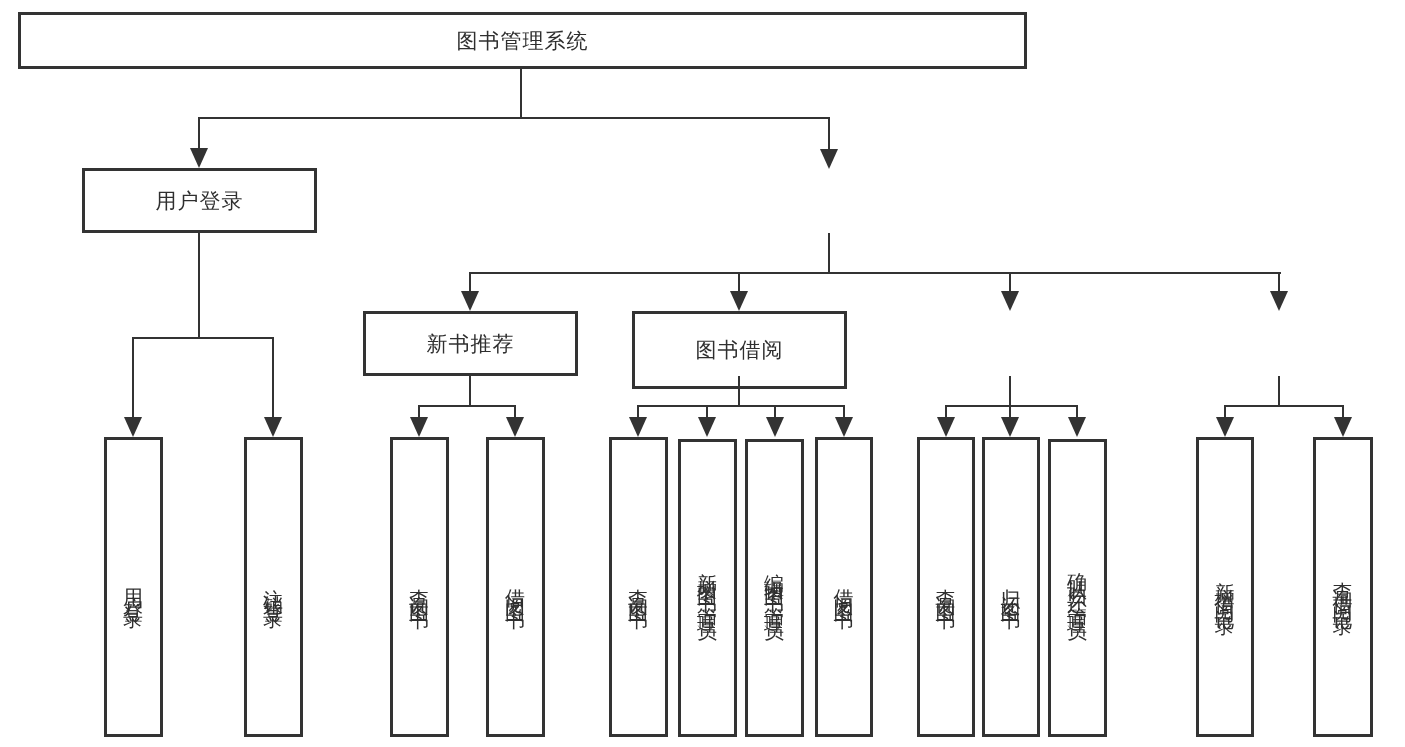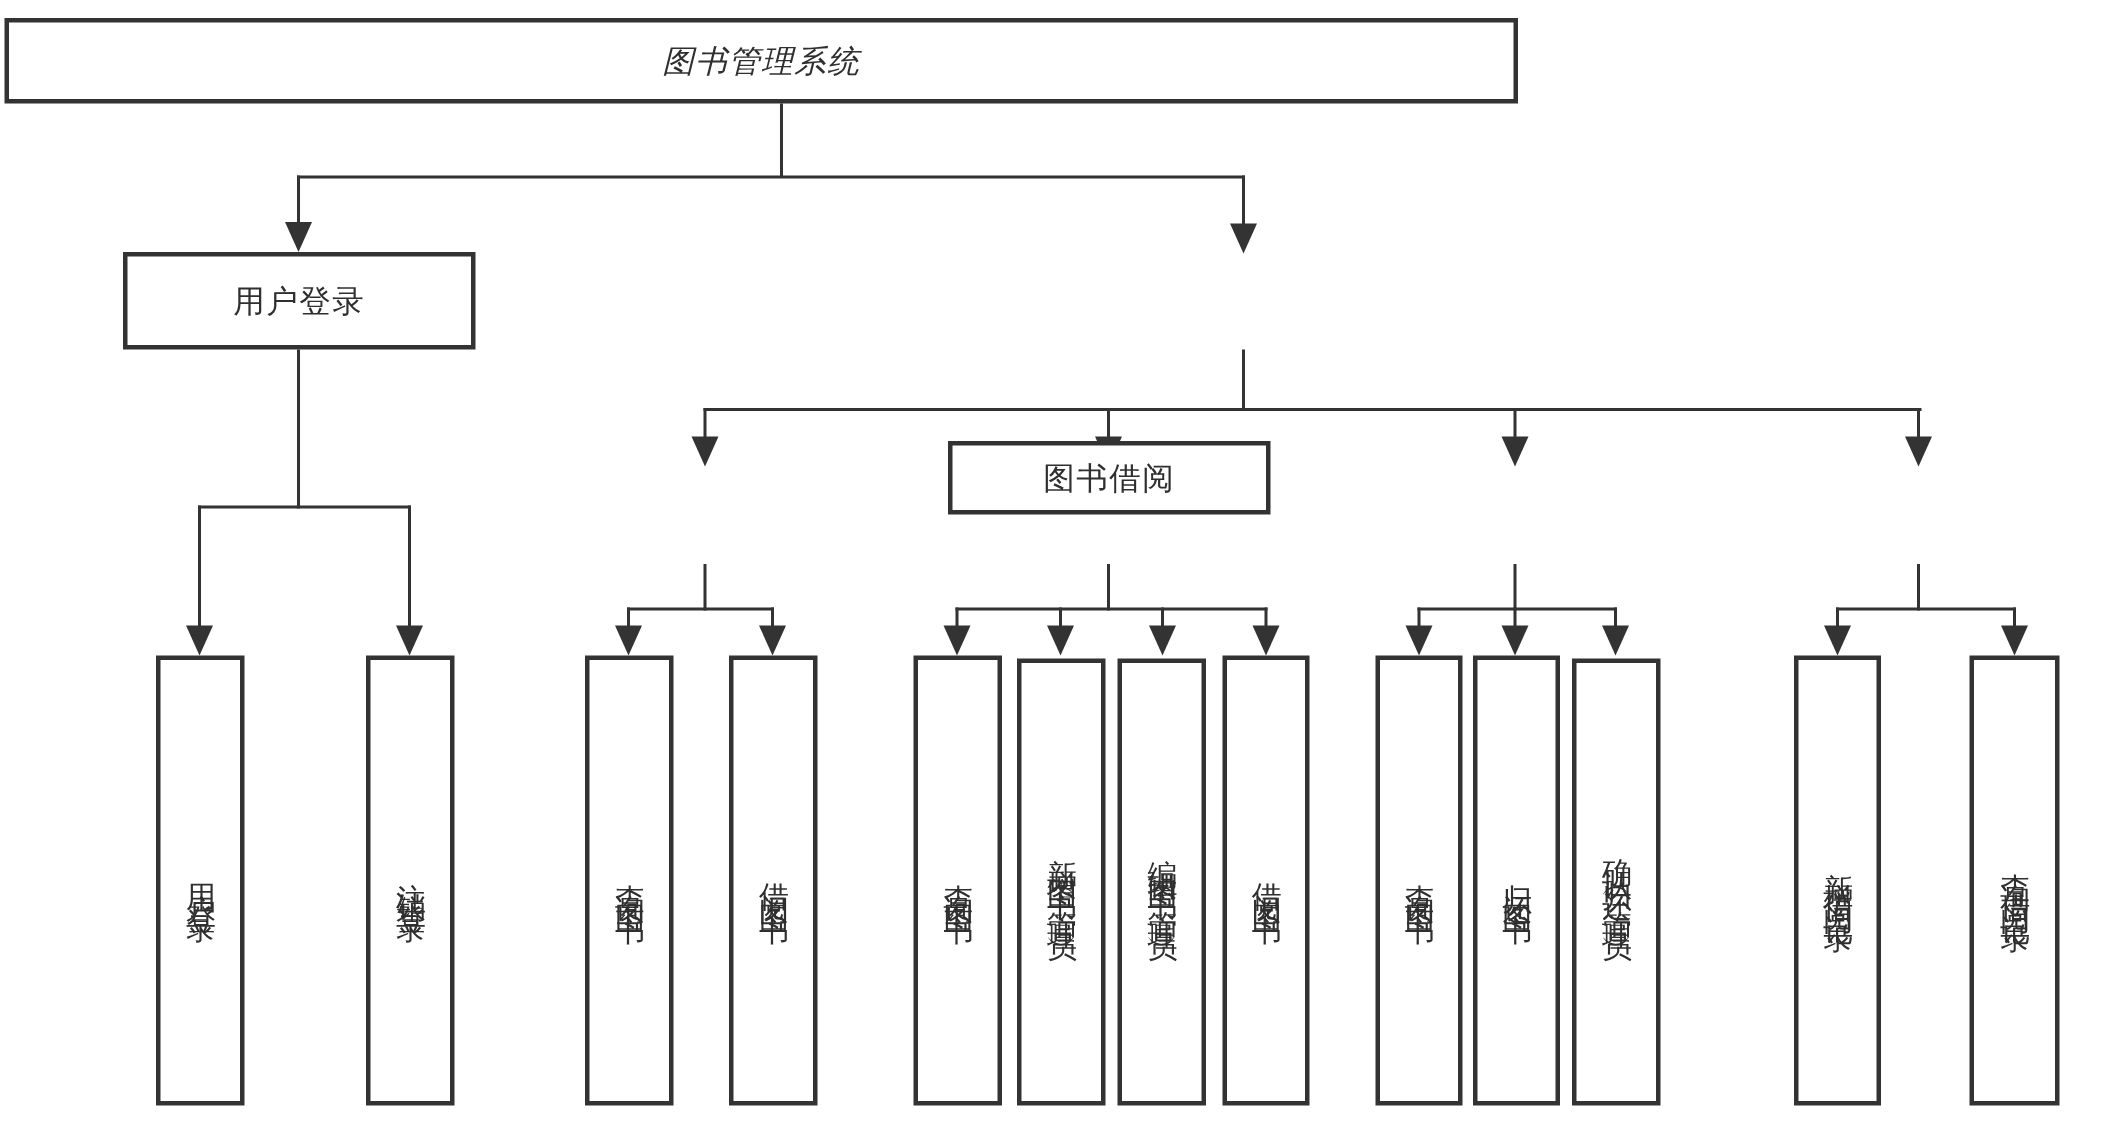--- a/index.html
+++ b/index.html
@@ -59,21 +59,21 @@
     color: var(--watermark);
     white-space: nowrap;
     z-index: 10;
   }
 </style>
 </head>
 <body>
 
 <div class="canvas">
 
-  <div class="box" style="left:3px; top:12px; width:1009px; height:57px;font-style:italic;">
+  <div class="box" style="left:18px; top:12px; width:1009px; height:57px;">
     <span class="hlabel">图书管理系统</span>
   </div>
 
   <div class="vline" style="left:520px; top:69px; width:2px; height:49px;"></div>
   <div class="hline" style="left:198px; top:117px; width:632px; height:2px;"></div>
   <div class="vline" style="left:198px; top:117px; width:2px; height:34px;"></div>
   <div class="arrow" style="left:190px; top:148px;"></div>
   <div class="vline" style="left:828px; top:117px; width:2px; height:34px;"></div>
   <div class="arrow" style="left:820px; top:149px;"></div>
 
@@ -92,21 +92,24 @@
   <div class="hline" style="left:469px; top:272px; width:812px; height:2px;"></div>
   <div class="vline" style="left:469px; top:272px; width:2px; height:21px;"></div>
   <div class="arrow" style="left:461px; top:291px;"></div>
   <div class="vline" style="left:738px; top:272px; width:2px; height:21px;"></div>
   <div class="arrow" style="left:730px; top:291px;"></div>
   <div class="vline" style="left:1009px; top:272px; width:2px; height:21px;"></div>
   <div class="arrow" style="left:1001px; top:291px;"></div>
   <div class="vline" style="left:1278px; top:272px; width:2px; height:21px;"></div>
   <div class="arrow" style="left:1270px; top:291px;"></div>
 
-  <div class="box" style="left:632px; top:294px; width:215px; height:49px;">
+  <div class="box" style="left:363px; top:311px; width:215px; height:65px;">
+    <span class="hlabel">新书推荐</span>
+  </div>
+  <div class="box" style="left:632px; top:311px; width:215px; height:78px;">
     <span class="hlabel">图书借阅</span>
   </div>
 
   <div class="vline" style="left:469px; top:376px; width:2px; height:31px;"></div>
   <div class="hline" style="left:418px; top:405px; width:98px; height:2px;"></div>
   <div class="vline" style="left:418px; top:405px; width:2px; height:14px;"></div>
   <div class="arrow" style="left:410px; top:417px;"></div>
   <div class="vline" style="left:514px; top:405px; width:2px; height:14px;"></div>
   <div class="arrow" style="left:506px; top:417px;"></div>
 

